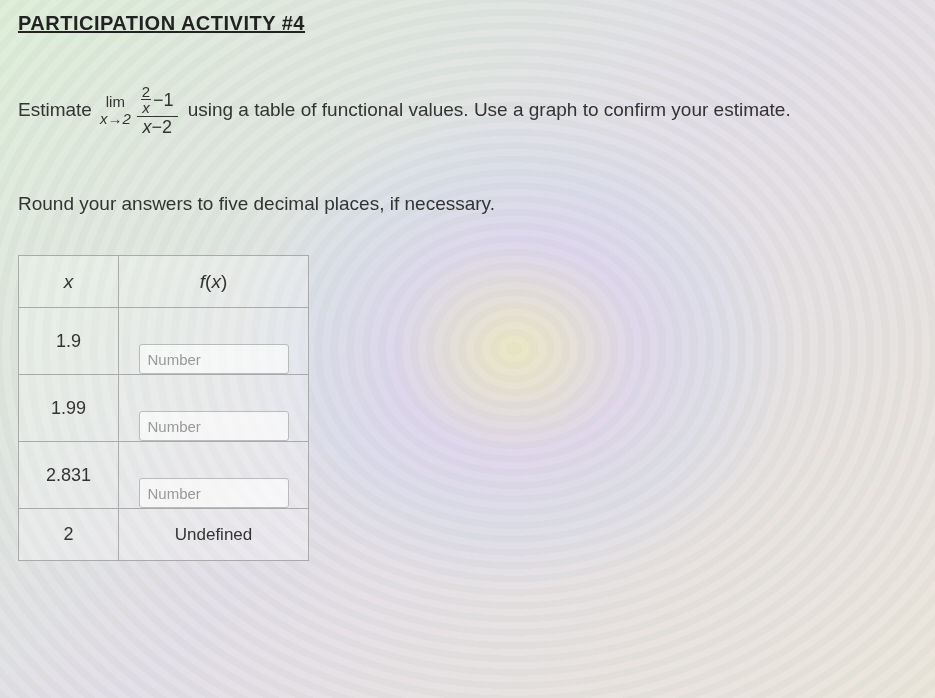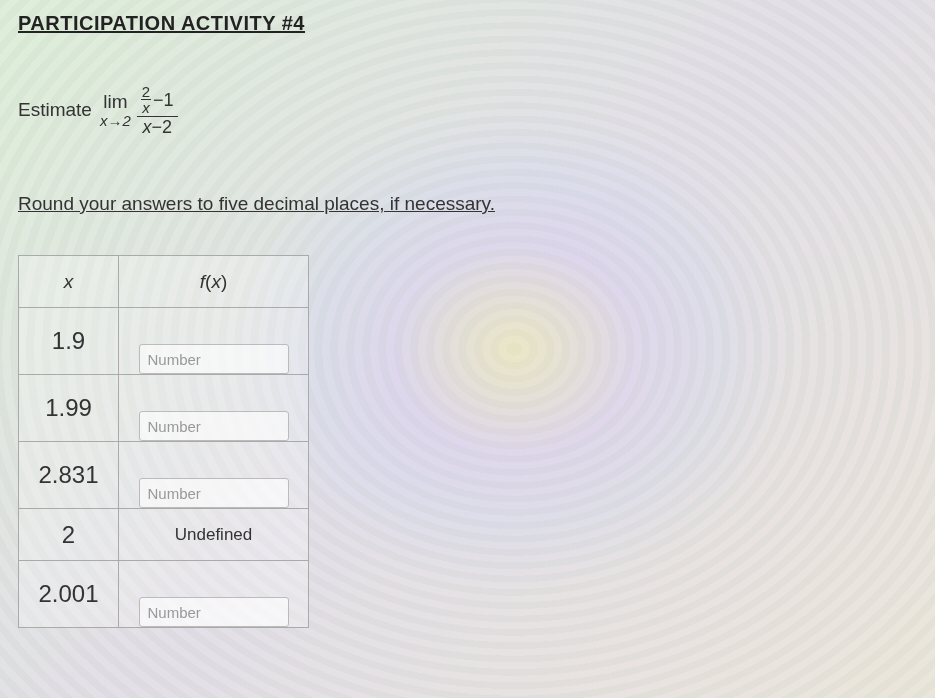--- a/index.html
+++ b/index.html
@@ -33,21 +33,21 @@
     margin-bottom: 56px;
   }
   .estimate-label { margin-right: 8px; }
   .lim-block {
     display: inline-flex;
     flex-direction: column;
     align-items: center;
     margin-right: 6px;
     line-height: 1;
   }
-  .lim-top { font-size: 19px; }
+  .lim-top { font-size: 15px; }
   .lim-bot { font-size: 15px; margin-top: 2px; font-style: italic; }
   .main-frac {
     display: inline-flex;
     flex-direction: column;
     align-items: center;
     margin-right: 10px;
     line-height: 1;
   }
   .main-frac .num, .main-frac .den { padding: 1px 4px; font-size: 18px; display:flex; align-items:center; justify-content:center; }
   .main-frac .bar { width: 100%; border-top: 1.5px solid #333; }
@@ -55,36 +55,36 @@
     display: inline-flex;
     flex-direction: column;
     align-items: center;
     line-height: 1;
     font-size: 15px;
     margin-right: 2px;
   }
   .inner-frac .ibar { width: 100%; border-top: 1px solid #333; }
   .inner-frac span { padding: 0 1px; }
   .after-text { font-size: 19px; }
-  .round-text { font-size: 19px; color: #333; margin-bottom: 40px; text-decoration: underline; }
+  .round-text { font-size: 19px; color: #333; margin-bottom: 40px; }
   table {
     border-collapse: collapse;
     background: rgba(255,255,255,0.25);
   }
   th, td {
     border: 1px solid #aaa;
     text-align: center;
     vertical-align: middle;
     height: 52px;
   }
   th { font-weight: normal; }
   .col-x { width: 100px; }
   .col-fx { width: 190px; }
   .hdr { font-style: italic; font-size: 19px; }
-  .xval { font-size: 24px; color: #333; }
+  .xval { font-size: 18px; color: #333; }
   .num-input {
     width: 150px;
     height: 30px;
     border: 1px solid #bbb;
     background: rgba(255,255,255,0.6);
     border-radius: 3px;
     padding: 0 8px;
     font-size: 15px;
     color: #888;
     font-family: inherit;
@@ -115,20 +115,21 @@
       </span>
       <span>−1</span>
     </span>
     <span class="bar"></span>
     <span class="den">
       <span style="font-style:italic">x</span>
         <span>−</span>
         <span>2</span>
     </span>
   </span>
+  <span class="after-text">using a table of functional values. Use a graph to confirm your estimate.</span>
 </div>
 
 <div class="round-text">Round your answers to five decimal places, if necessary.</div>
 
 <table>
   <thead>
     <tr>
       <th class="col-x hdr">x</th>
       <th class="col-fx hdr">
         <span>f</span><span style="font-style:normal">(</span><span>x</span><span style="font-style:normal">)</span>
@@ -145,18 +146,14 @@
         <td class="col-fx"><input type="text" class="num-input" placeholder="Number" style=""></td>
       </tr>
       <tr>
         <td class="col-x xval">2.831</td>
         <td class="col-fx"><input type="text" class="num-input" placeholder="Number" style=""></td>
       </tr>
       <tr>
         <td class="col-x xval">2</td>
         <td class="col-fx"><span class="undef">Undefined</span></td>
       </tr>
-      <tr>
-        <td class="col-x xval">2.001</td>
-        <td class="col-fx"><input type="text" class="num-input" placeholder="Number" style=""></td>
-      </tr>
     </tbody>
 </table>
 
 </body></html>

